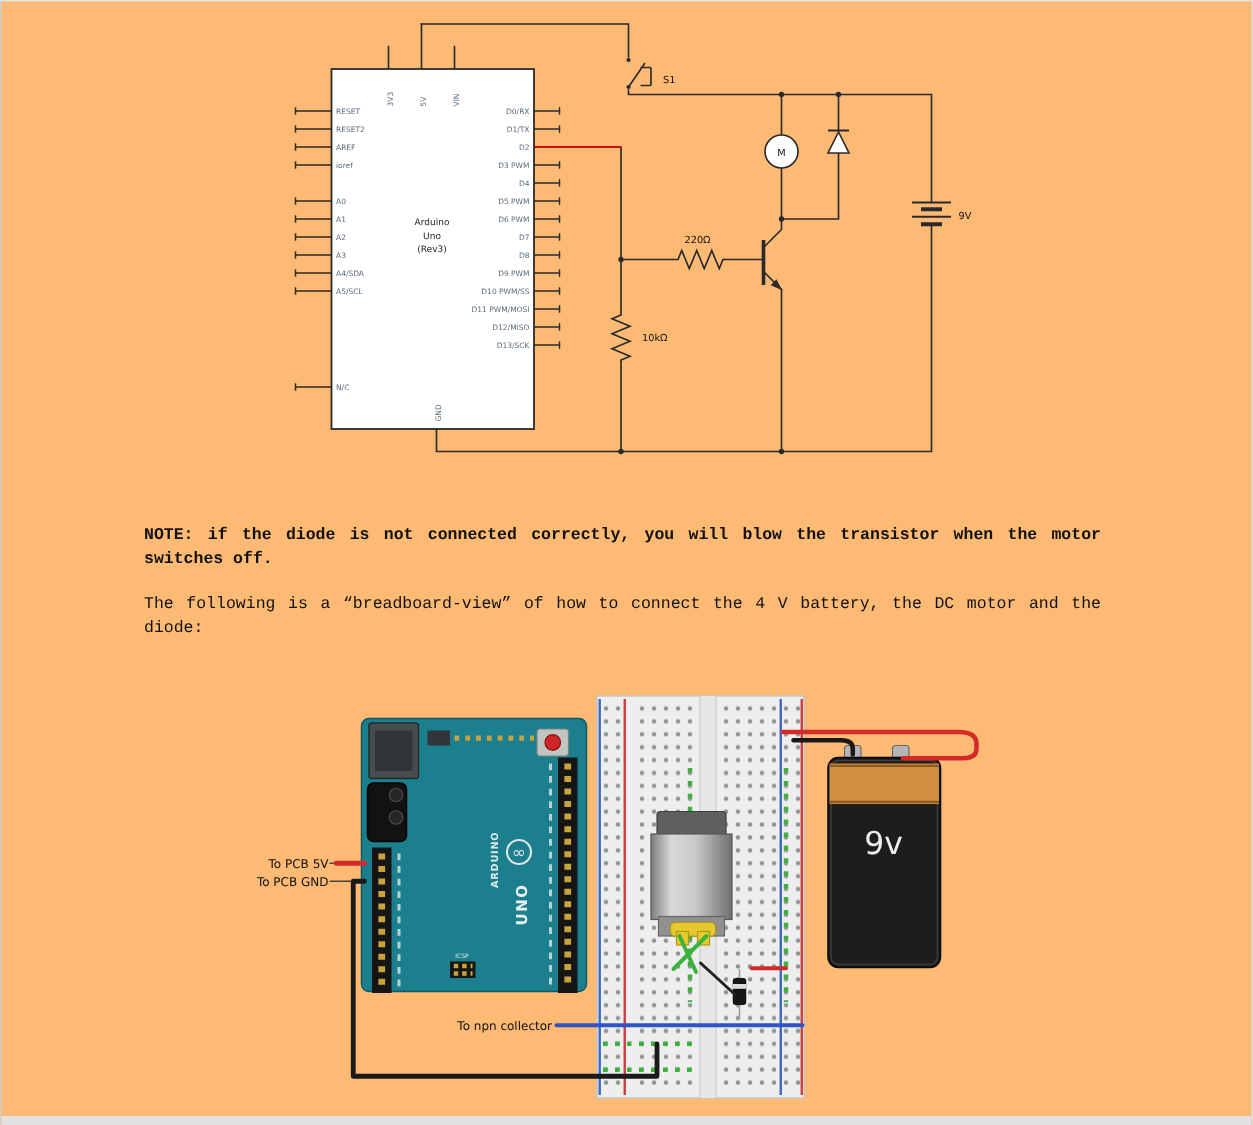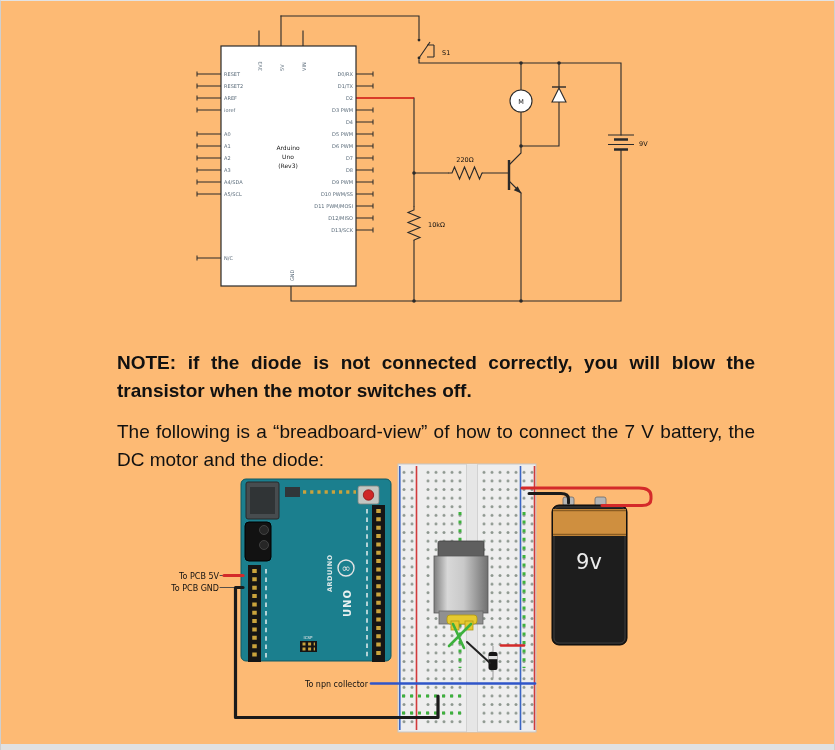--- a/index.html
+++ b/index.html
@@ -3,23 +3,23 @@
 <meta charset="utf-8">
 <style>
   html,body{margin:0;padding:0;background:#fff;}
   body{width:835px;height:750px;overflow:hidden;}
   .page{position:relative;width:835px;height:750px;box-sizing:border-box;
         background:#fdba74;border-left:1px solid #cfcfcf;border-right:1px solid #cfcfcf;
         border-top:1px solid #e3e3e3;font-family:"Liberation Sans","DejaVu Sans",sans-serif;}
   .bottom-edge{position:absolute;left:0;bottom:0;width:100%;height:6px;background:#e1e1e1;}
   .schematic{position:absolute;top:8px;left:0;}
   .bfig{position:absolute;top:455px;left:0;}
-  .text-block{position:absolute;top:348px;left:116px;width:638px;
-              font-family:Liberation Sans, sans-serif;color:#111;
-              font-size:19px;line-height:1.48;text-align:justify;}
+  .text-block{position:absolute;top:348px;left:95px;width:638px;
+              font-family:Liberation Mono, monospace;color:#111;
+              font-size:11px;line-height:1.48;text-align:justify;}
   .text-block p{margin:0 0 13px 0;}
   .text-block p.note{font-weight:bold;}
   svg text{font-family:"DejaVu Sans","Liberation Sans",sans-serif;}
   .pin-lbl{font-size:5px;fill:#5a6b7a;}
   .chip-ttl{font-size:6px;fill:#222;}
   .comp-lbl{font-size:6.5px;fill:#111;}
   .bat-lbl{font-size:21px;fill:#ececec;}
   .fig-lbl{font-size:8px;fill:#111;}
   .brand-lbl{font-size:6.5px;font-weight:bold;fill:#dfeaea;letter-spacing:0.5px;}
   .uno-lbl{font-size:10px;font-weight:bold;fill:#e8f0f0;letter-spacing:1px;}
@@ -131,21 +131,21 @@
         <circle cx="520" cy="54" r="1.8"></circle>
       <circle cx="558" cy="54" r="1.8"></circle>
         <circle cx="520" cy="137" r="1.8"></circle>
       <circle cx="413" cy="292" r="1.8"></circle>
         <circle cx="520" cy="292" r="1.8"></circle>
     </g>
   </svg>
 
   <div class="text-block">
     <p class="note">NOTE: if the diode is not connected correctly, you will blow the transistor when the motor switches off.</p>
-    <p class="intro">The following is a “breadboard-view” of how to connect the 7 V battery, the DC motor and the diode:</p>
+    <p class="intro">The following is a “breadboard-view” of how to connect the 4 V battery, the DC motor and the diode:</p>
   </div>
 
   <svg class="bfig" width="835" height="292" viewBox="0 0 835 292">
     <defs>
       <pattern id="holes" x="423" y="12" width="8" height="8.6" patternUnits="userSpaceOnUse">
         <circle cx="4" cy="4.3" r="1.5" fill="#8d978f"></circle>
       </pattern>
       <linearGradient id="motorG" x1="0" y1="0" x2="1" y2="0">
         <stop offset="0" stop-color="#7d7d7d"></stop>
           <stop offset="0.25" stop-color="#d8d8d8"></stop>

